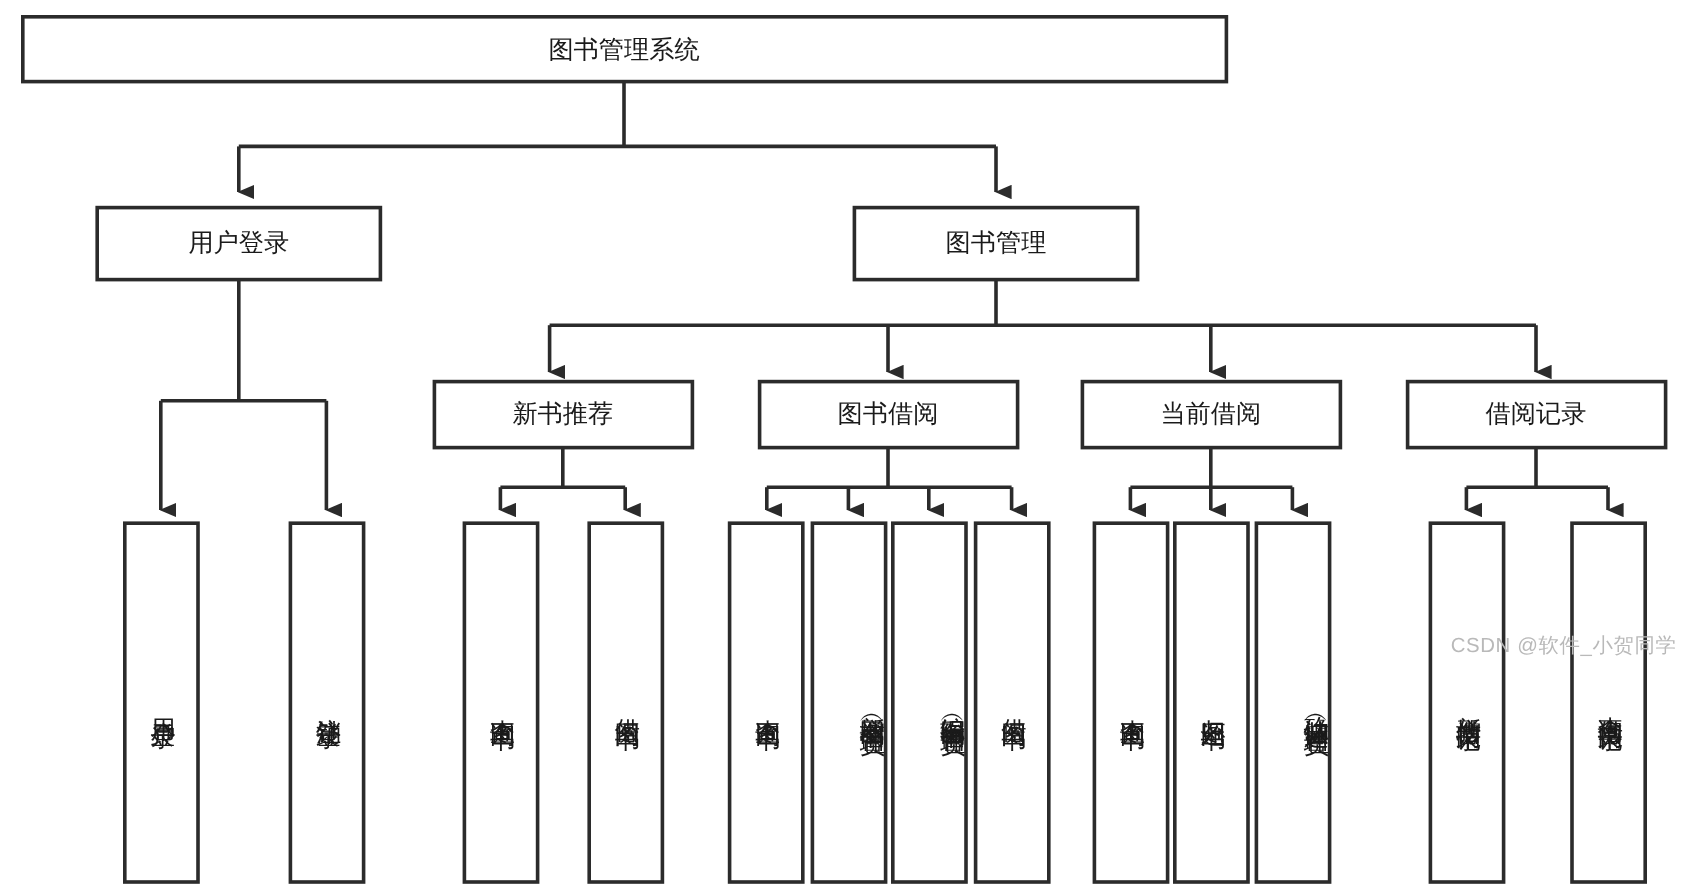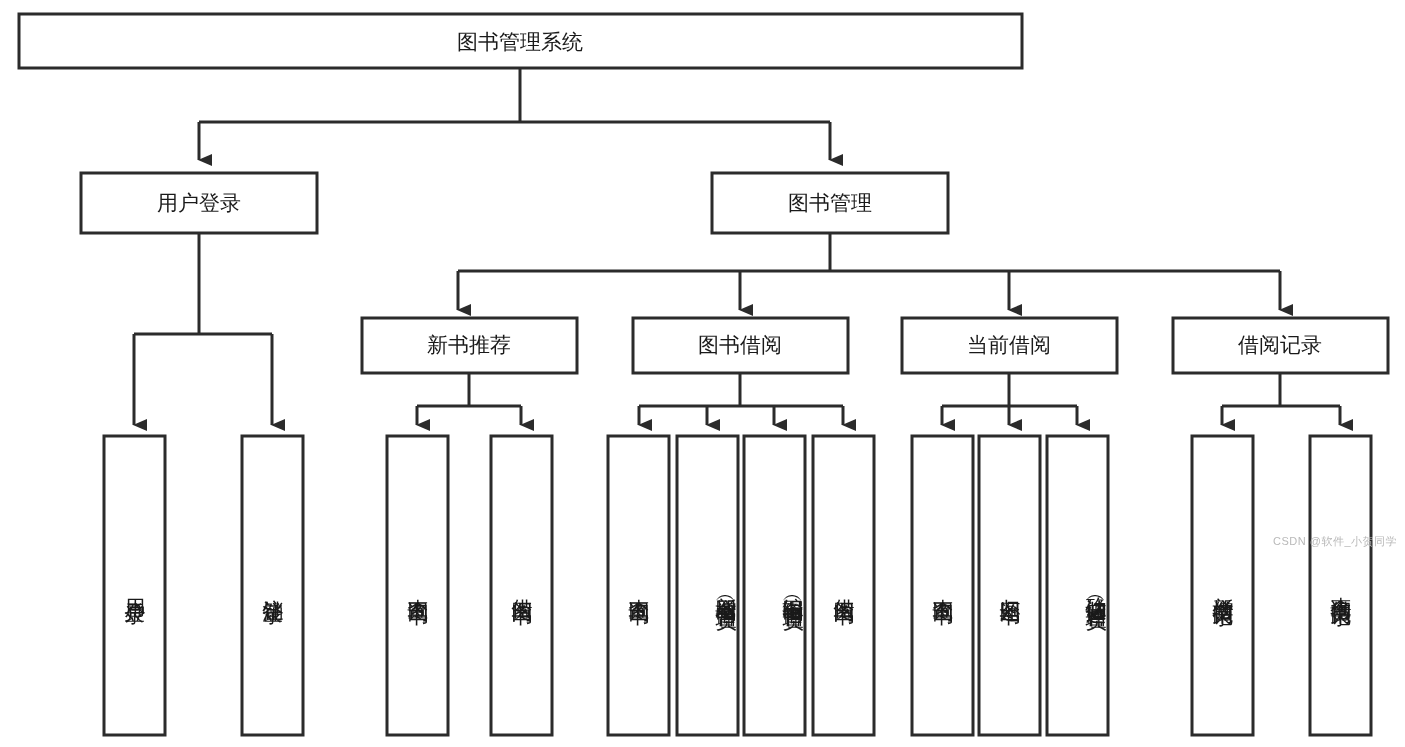--- a/index.html
+++ b/index.html
@@ -67,21 +67,21 @@
     letter-spacing: 2px;
     color: #1a1a1a;
     white-space: nowrap;
     pointer-events: none;
   }
   #watermark {
     position: absolute;
     right: 8px;
     bottom: 4px;
     font-family: "Liberation Sans", "DejaVu Sans", sans-serif;
-    font-size: 11px;
+    font-size: 17px;
     color: #b9b9b9;
     letter-spacing: 0.5px;
     white-space: nowrap;
   }
 </style>
 </head>
 <body>
 
 <div id="diagram-root">
 

